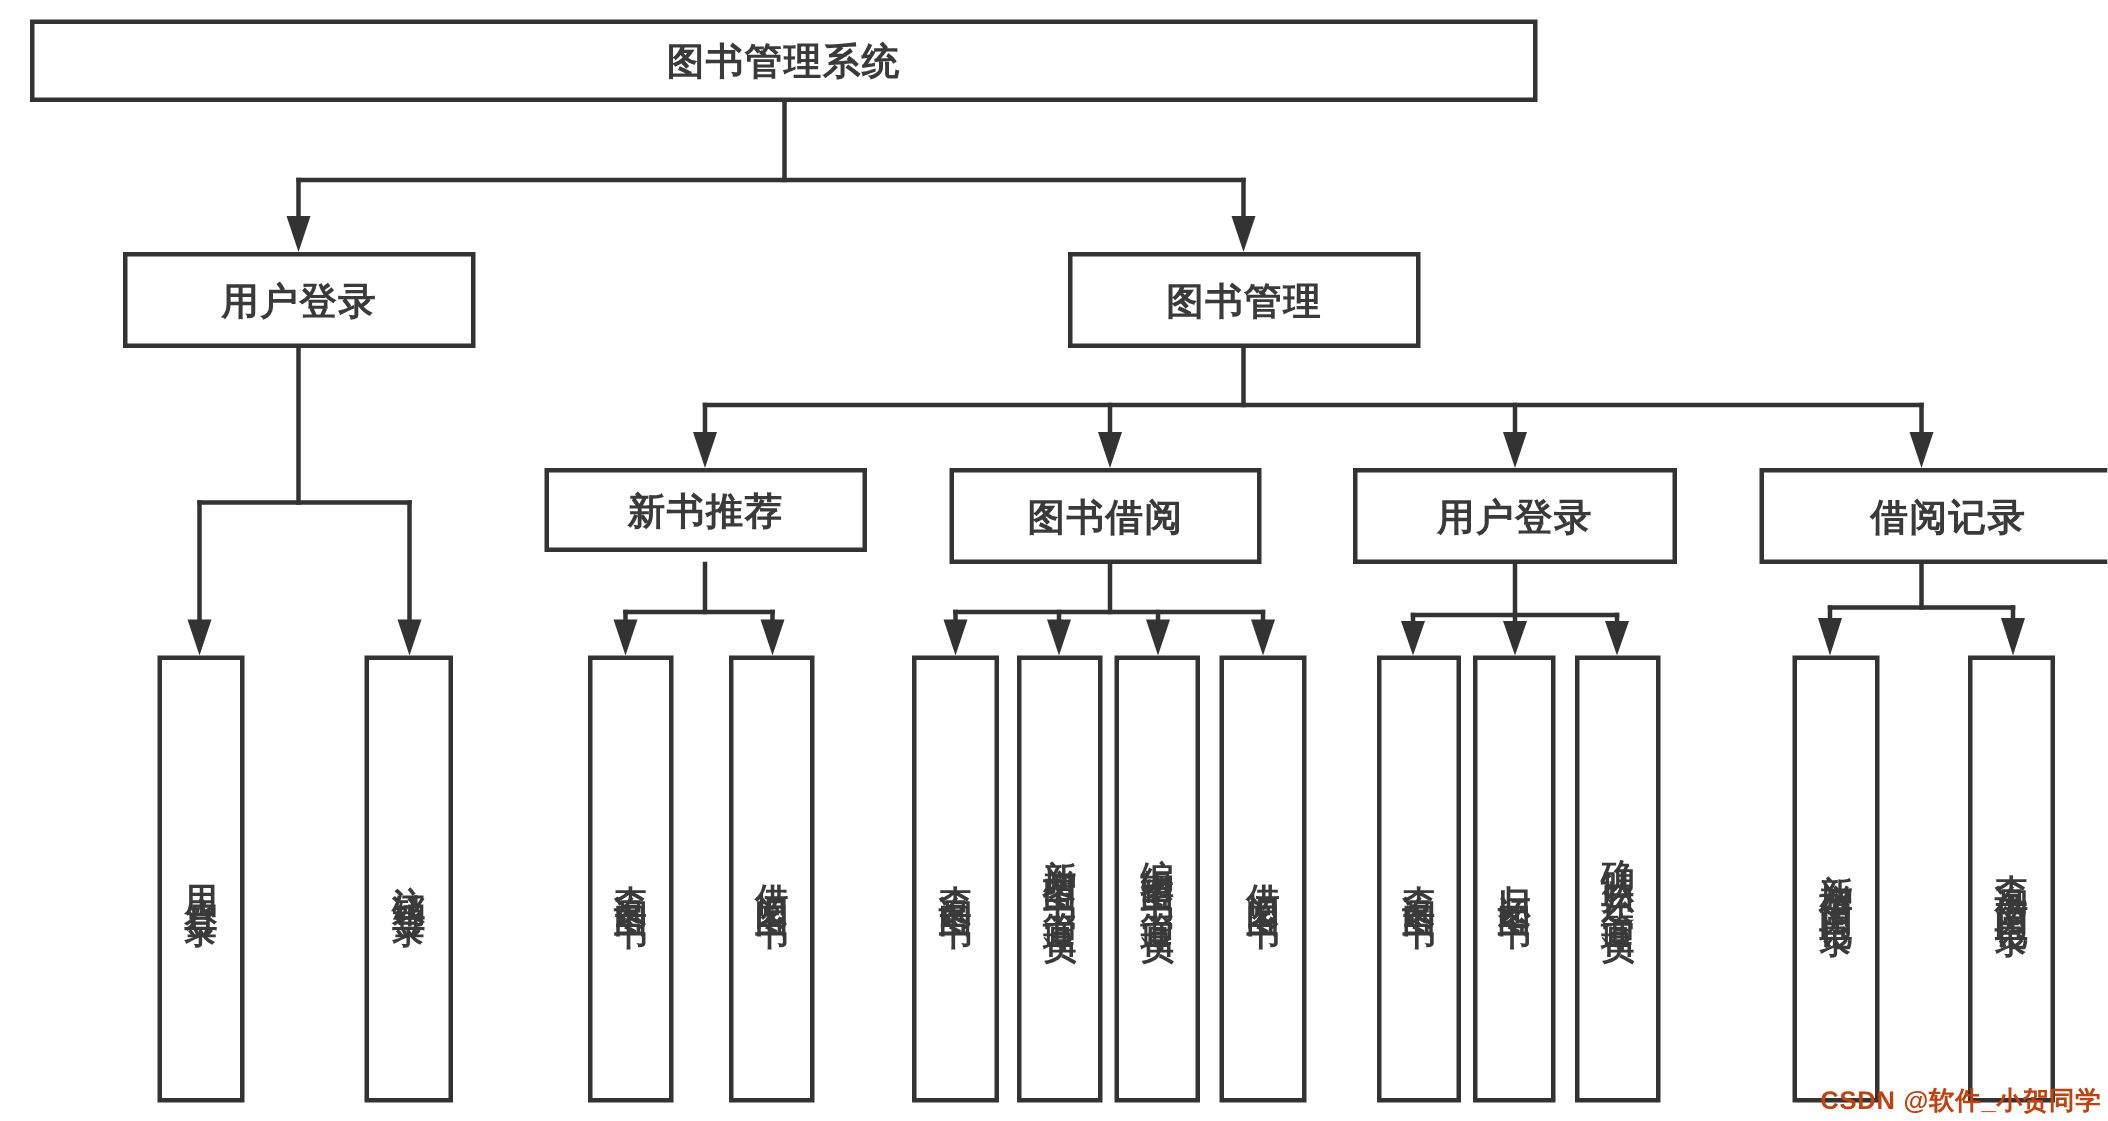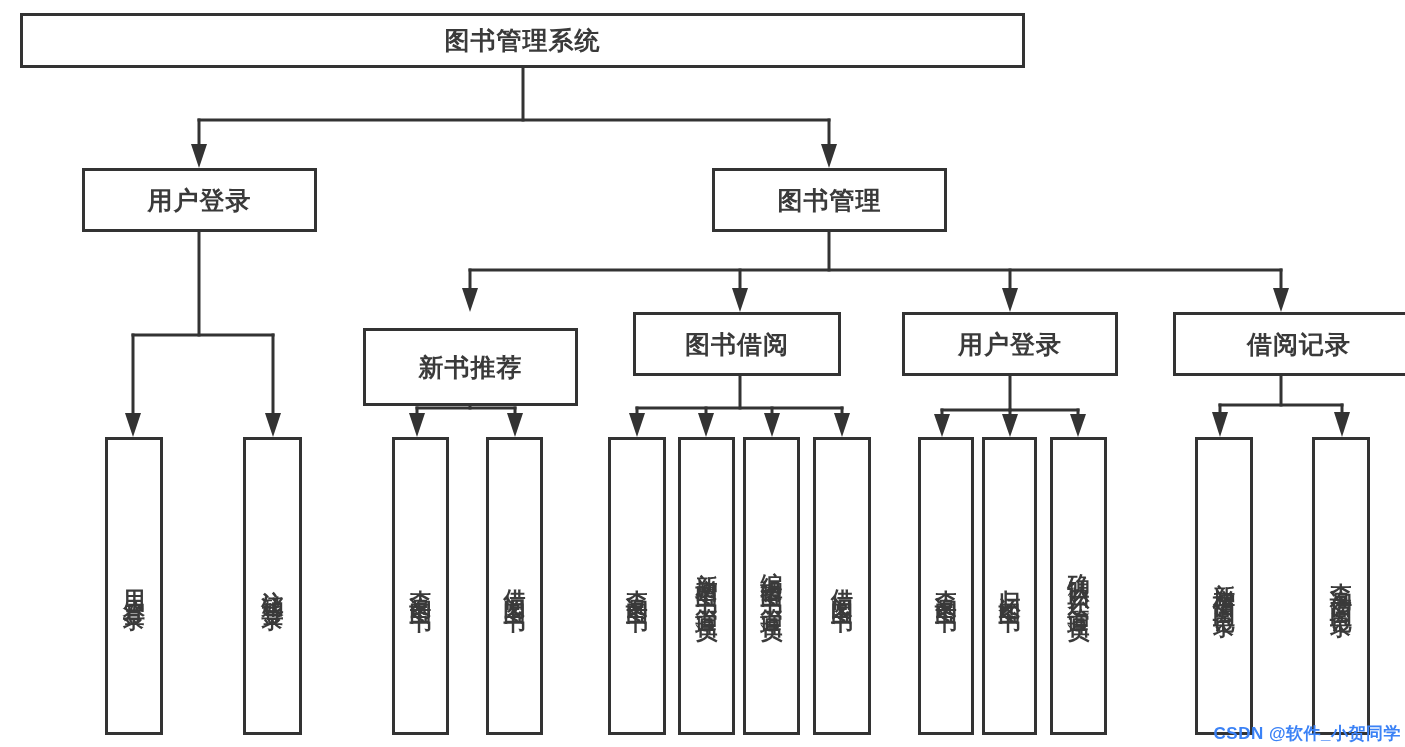--- a/index.html
+++ b/index.html
@@ -41,21 +41,21 @@
     font-size: 22px;
     letter-spacing: 7px;
     line-height: 1;
     color: #3a3a3a;
   }
   #watermark {
     position: absolute;
     right: 4px;
     bottom: 2px;
     font-size: 17px;
-    color: #3b82f6;
+    color: #c2410c;
     letter-spacing: 0.5px;
     z-index: 5;
     white-space: nowrap;
   }
 </style>
 </head>
 <body>
 
 <div id="canvas">
 
@@ -119,21 +119,21 @@
     <polygon points="1212,412 1228,412 1220,437"></polygon>
     <line x1="1342" y1="405" x2="1342" y2="414"></line>
     <polygon points="1334,412 1350,412 1342,437"></polygon>
   </svg>
 
   <div class="box h" style="left:20px;top:13px;width:1005px;height:55px">图书管理系统</div>
 
   <div class="box h" style="left:82px;top:168px;width:235px;height:64px">用户登录</div>
   <div class="box h" style="left:712px;top:168px;width:235px;height:64px">图书管理</div>
 
-  <div class="box h" style="left:363px;top:328px;width:215px;height:78px">新书推荐</div>
+  <div class="box h" style="left:363px;top:312px;width:215px;height:56px">新书推荐</div>
   <div class="box h" style="left:633px;top:312px;width:208px;height:64px">图书借阅</div>
   <div class="box h" style="left:902px;top:312px;width:216px;height:64px">用户登录</div>
   <div class="box h" style="left:1173px;top:312px;width:252px;height:64px">借阅记录</div>
 
   <div class="box v" style="left:105px;top:437px;width:58px;height:298px">
     <span class="vtext">用户登录</span>
   </div>
   <div class="box v" style="left:243px;top:437px;width:59px;height:298px">
     <span class="vtext">注销登录</span>
   </div>

